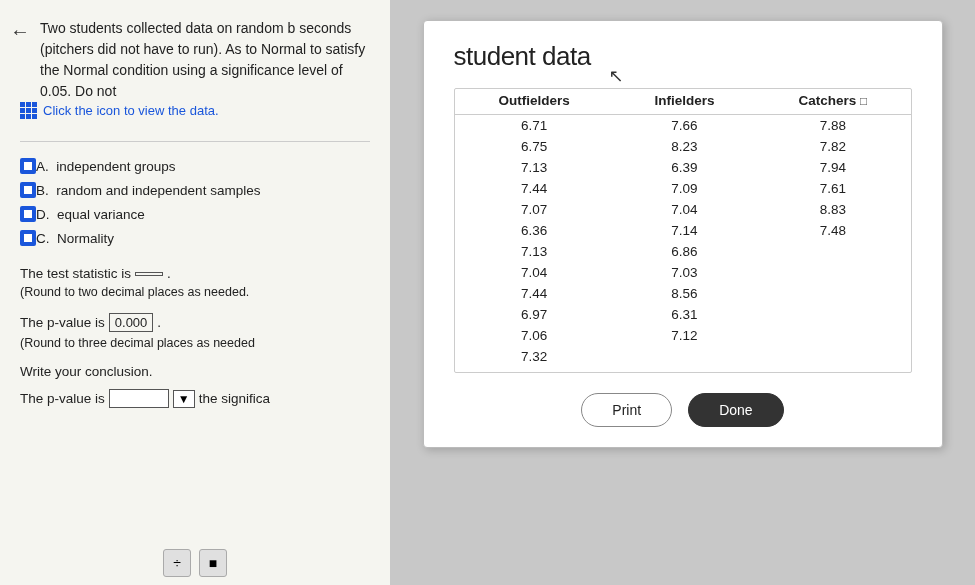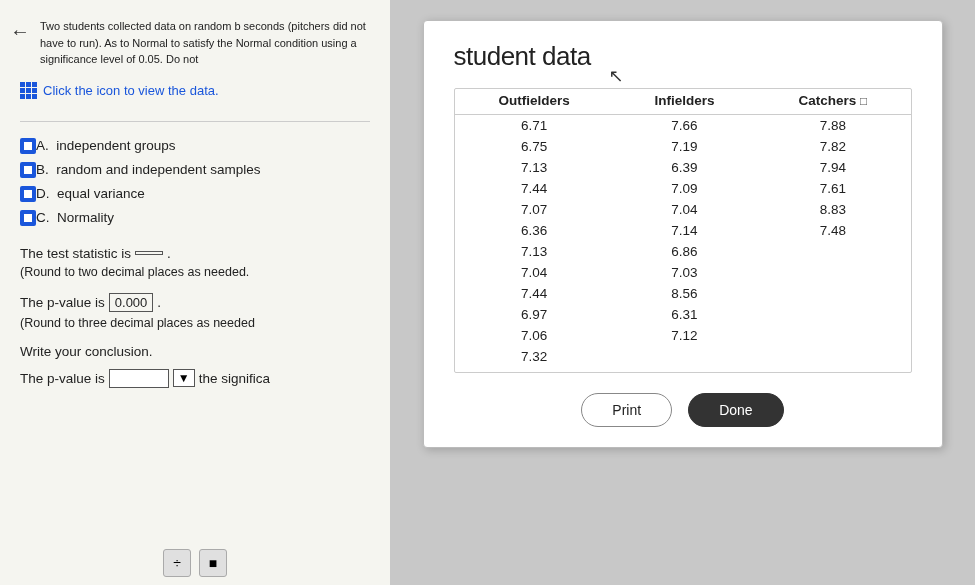--- a/index.html
+++ b/index.html
@@ -25,25 +25,24 @@
     .back-arrow {
       position: absolute;
       top: 18px;
       left: 10px;
       font-size: 20px;
       color: #333;
       cursor: pointer;
     }
 
     .problem-text {
-      font-size: 11px;
+      font-size: 14px;
       color: #222;
       line-height: 1.5;
       margin-left: 20px;
-      margin-bottom: 14px;
     }
 
     .data-link {
       display: flex;
       align-items: center;
       gap: 6px;
       font-size: 13px;
       color: #1a56db;
       margin-bottom: 22px;
       cursor: pointer;
@@ -370,21 +369,21 @@
           </tr>
         </thead>
         <tbody id="table-body">
         <tr>
               <td>6.71</td>
               <td>7.66</td>
               <td>7.88</td>
             </tr>
             <tr>
               <td>6.75</td>
-              <td>7.19</td>
+              <td>8.23</td>
               <td>7.82</td>
             </tr>
             <tr>
               <td>7.13</td>
               <td>6.39</td>
               <td>7.94</td>
             </tr>
             <tr>
               <td>7.44</td>
               <td>7.09</td>

